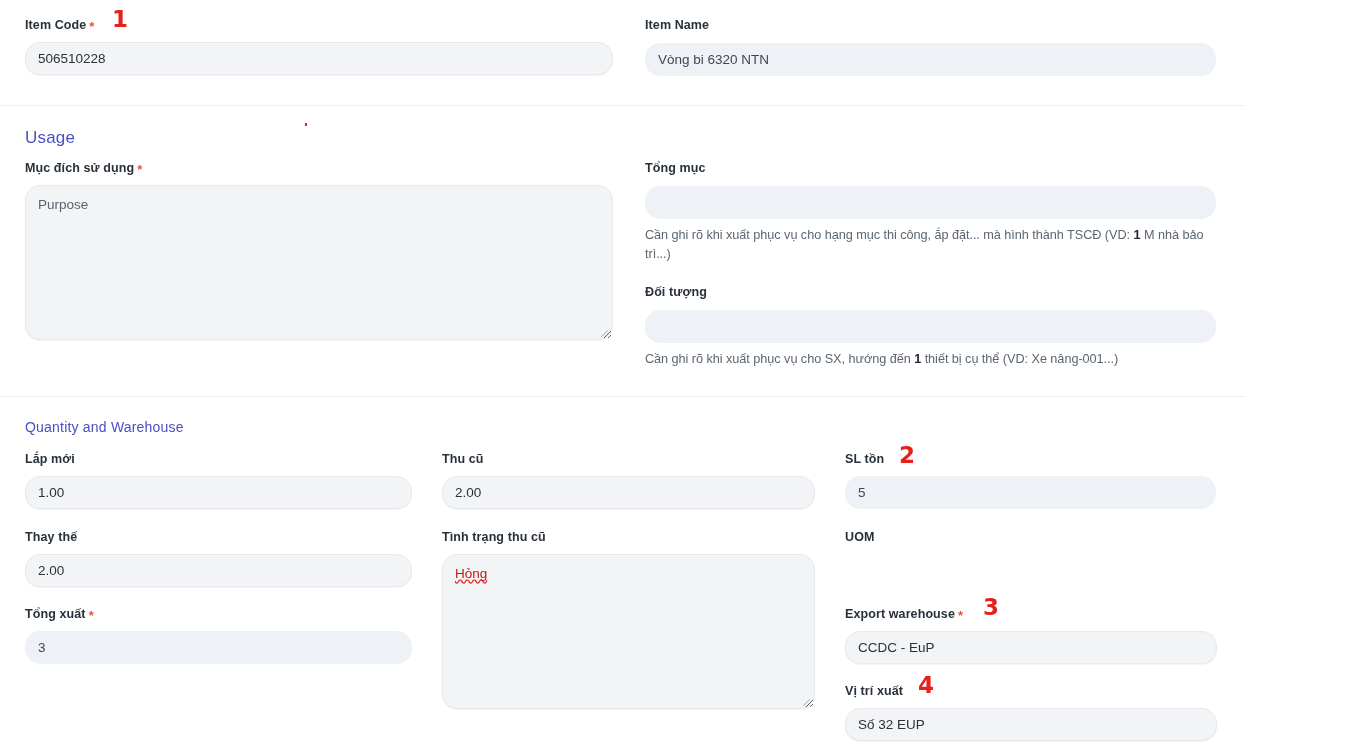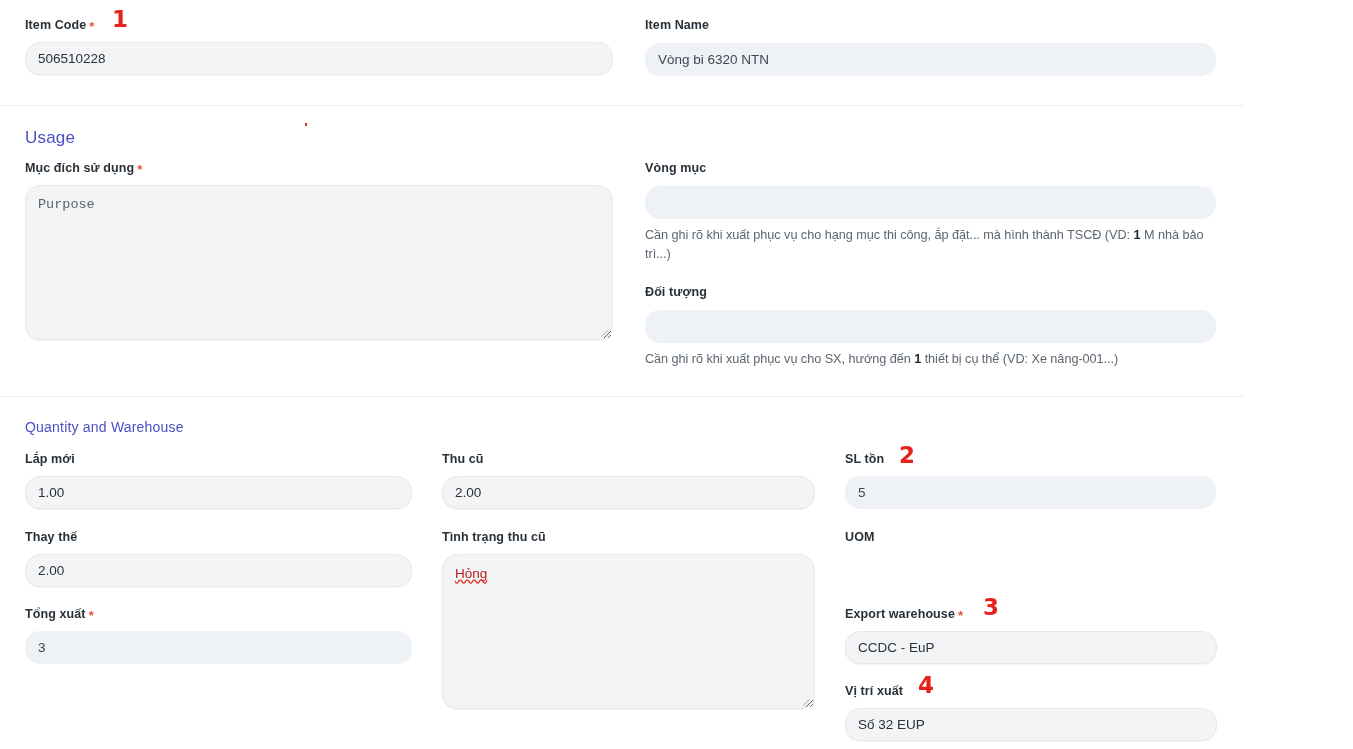--- a/index.html
+++ b/index.html
@@ -176,29 +176,29 @@
   <div class="reddot" style="left:305px; top:123px;"></div>
 
   <h2 class="section-title" style="position:absolute; left:25px; top:128px;">Usage</h2>
 
   <div class="field" style="left:25px; top:161px; width:588px;">
     <div class="label">
       <span>Mục đích sử dụng</span>
       <span class="req">*</span>
     </div>
     <div style="height:9px"></div>
-    <div class="ctl ta" style="height:155px;font-family:Liberation Mono, monospace;">
+    <div class="ctl ta" style="height:155px;">
       <span class="ta-text ph">Purpose</span>
       <span class="grip"></span>
     </div>
   </div>
 
   <div class="field" style="left:645px; top:161px; width:571px;">
     <div class="label">
-      <span>Vòng mục</span>
+      <span>Tổng mục</span>
     </div>
     <div style="height:10px"></div>
     <div class="ctl ro" style="height:33px;"></div>
     <div class="help" style="margin-top:7px; width:575px;">
       <span>Cần ghi rõ khi xuất phục vụ cho hạng mục thi công,  ắp đặt... mà hình thành TSCĐ (VD: </span><b>1</b><span> M nhà bảo trì...)</span>
     </div>
   </div>
 
   <div class="field" style="left:645px; top:285px; width:571px;">
     <div class="label">

